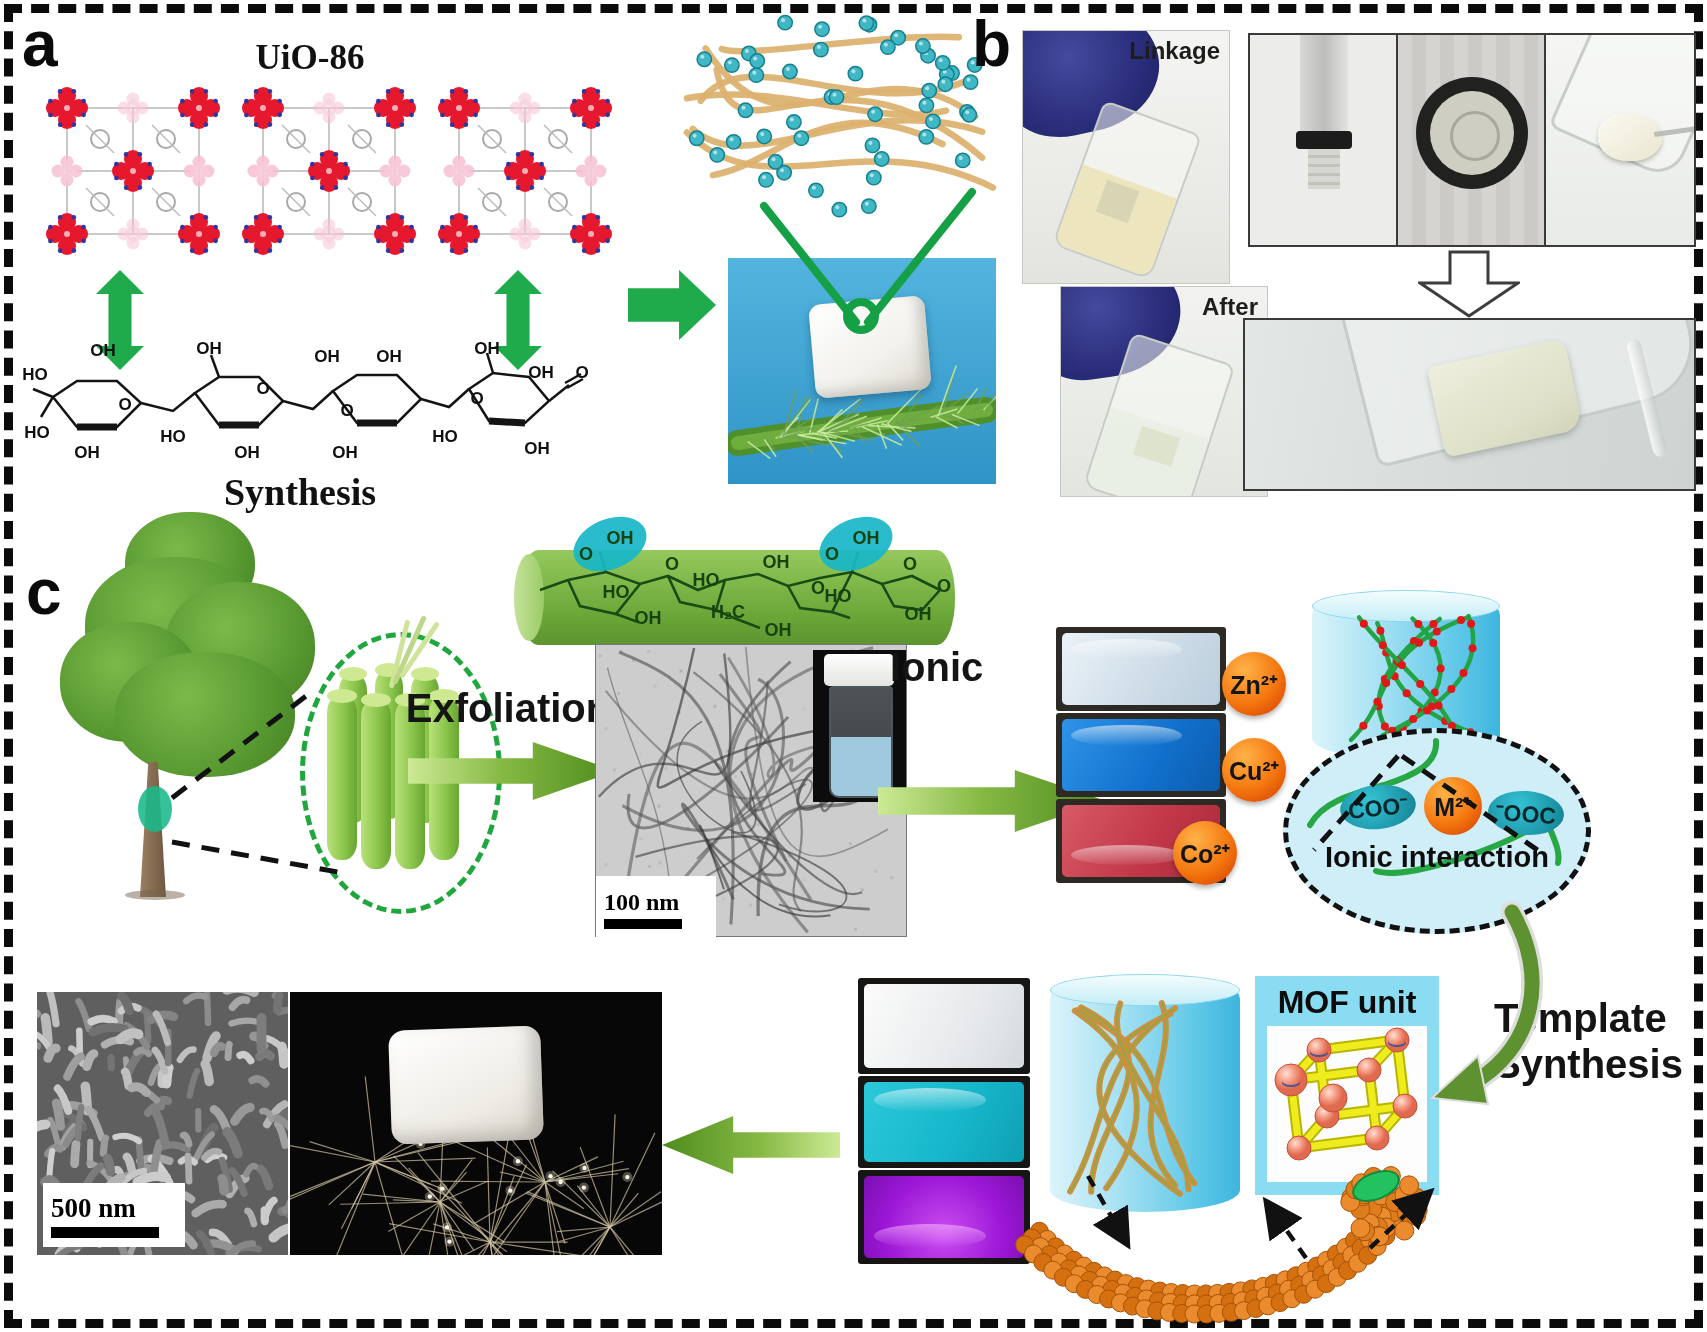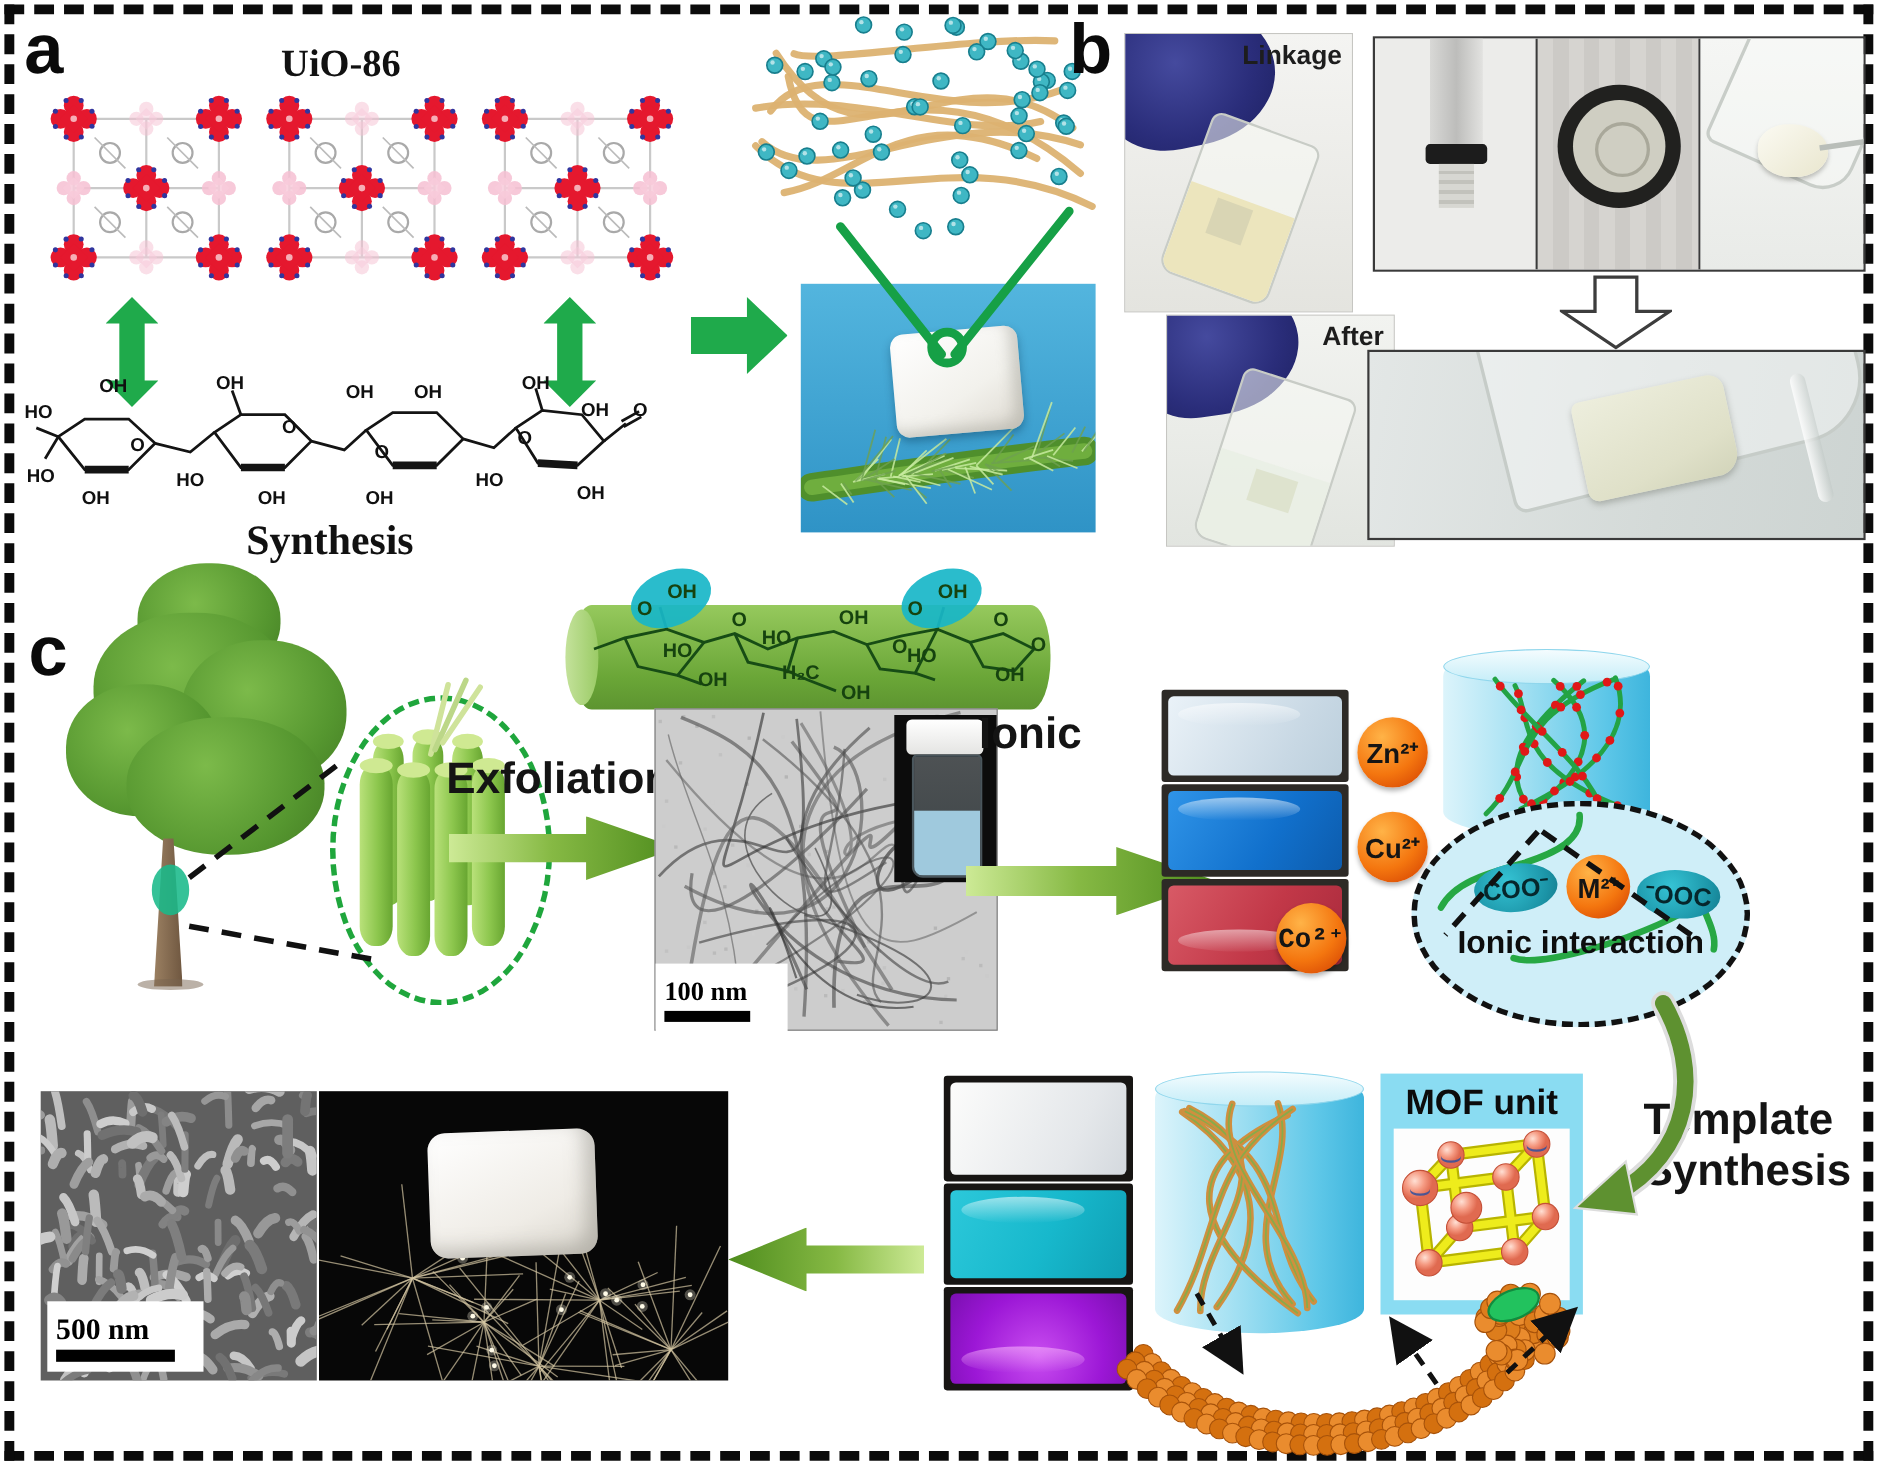--- a/index.html
+++ b/index.html
@@ -30,21 +30,21 @@
        background:linear-gradient(90deg,#dcf4fb,#a8e2f3 35%,#5ec7e8 78%,#3eb5dd);}
   .cyl .cap{position:absolute;left:0;right:0;top:0;height:30px;border-radius:50%;
        background:linear-gradient(#f4fcfe,#c4edf8);border:1px solid #8fd6ec;}
   
   .gel-frame{position:absolute;background:#2d2a26;padding:6px;border-radius:3px;}
   .gel{width:100%;height:100%;border-radius:5px;position:relative;overflow:hidden;}
   .shine{position:absolute;left:6%;top:8%;width:70%;height:30%;border-radius:50%;
          background:linear-gradient(rgba(255,255,255,.55),rgba(255,255,255,0));}
   .ion{position:absolute;width:64px;height:64px;border-radius:50%;display:flex;align-items:center;justify-content:center;
        background:radial-gradient(circle at 35% 28%,#ffb347,#f4760f 55%,#cf3a00);
-       font:700 25px "Liberation Sans",sans-serif;color:#151515;box-shadow:0 3px 5px rgba(0,0,0,.3);margin-left:12px;}
+       font:700 25px "Liberation Sans",sans-serif;color:#151515;box-shadow:0 3px 5px rgba(0,0,0,.3);}
   .teal-blob{position:absolute;border-radius:50%;display:flex;align-items:center;justify-content:center;
        background:radial-gradient(circle at 40% 35%,#35c3d4,#1b93a6 70%,#15798a);color:#06272c;
        font:700 23px "Liberation Sans",sans-serif;}
   .rod{position:absolute;border-radius:13px/18px;background:linear-gradient(90deg,#b9e17a,#8cc64d 55%,#68a631);}
   .rod::before{content:"";position:absolute;left:0;right:0;top:-6px;height:14px;border-radius:50%;background:#cfe992;}
   .leaf{position:absolute;border-radius:48%;background:radial-gradient(circle at 40% 35%,#7cba4a,#55962f 65%,#447d24);}
   .scalebox{position:absolute;background:#fff;display:flex;flex-direction:column;justify-content:center;align-items:flex-start;padding:4px 8px;}
   .scalebox .bar{background:#000;}
   .scalebox .txt{font-family:"Liberation Serif",serif;font-weight:700;color:#000;}
 </style>
@@ -848,21 +848,21 @@
         <div class="shine"></div>
       </div>
   </div>
   <div class="gel-frame" style="left:1056px;top:799px;width:158px;height:72px;">
     <div class="gel" style="background:linear-gradient(120deg,#d85a66,#c23848 55%,#a82a3c);">
         <div class="shine" style="top:55%;height:28%;background:linear-gradient(rgba(255,255,255,.5),rgba(255,255,255,.05));"></div>
       </div>
   </div>
   <div class="ion" style="left:1222px;top:652px;">Zn²⁺</div>
   <div class="ion" style="left:1222px;top:738px;">Cu²⁺</div>
-  <div class="ion" style="left:1148px;top:821px;font-family:Liberation Mono, monospace;">Co²⁺</div>
+  <div class="ion" style="left:1173px;top:821px;">Co²⁺</div>
 
   <div class="cyl" style="left:1312px;top:590px;width:188px;height:170px;">
     <div class="body"></div>
     <div class="cap"></div>
     <svg id="cyl1Svg" style="position:absolute;left:6px;top:22px;" width="176" height="140" viewBox="0 0 176 140">
         <path d="M94.48940300941467,6.60299015045166 C134.9081553220749,42 136.73841428756714,84 67.45704412460327,128.3978464603424" fill="none" stroke="#23a344" stroke-width="4.5" stroke-linecap="round"></path>
         <circle cx="100.34749603271484" cy="12.049342155456543" r="4" fill="#e01818"></circle>
         <circle cx="115.27049255371094" cy="30.973426818847656" r="4" fill="#e01818"></circle>
         <circle cx="122.65717315673828" cy="56.492122650146484" r="4" fill="#e01818"></circle>
         <circle cx="116.69449615478516" cy="80.52532958984375" r="4" fill="#e01818"></circle>

